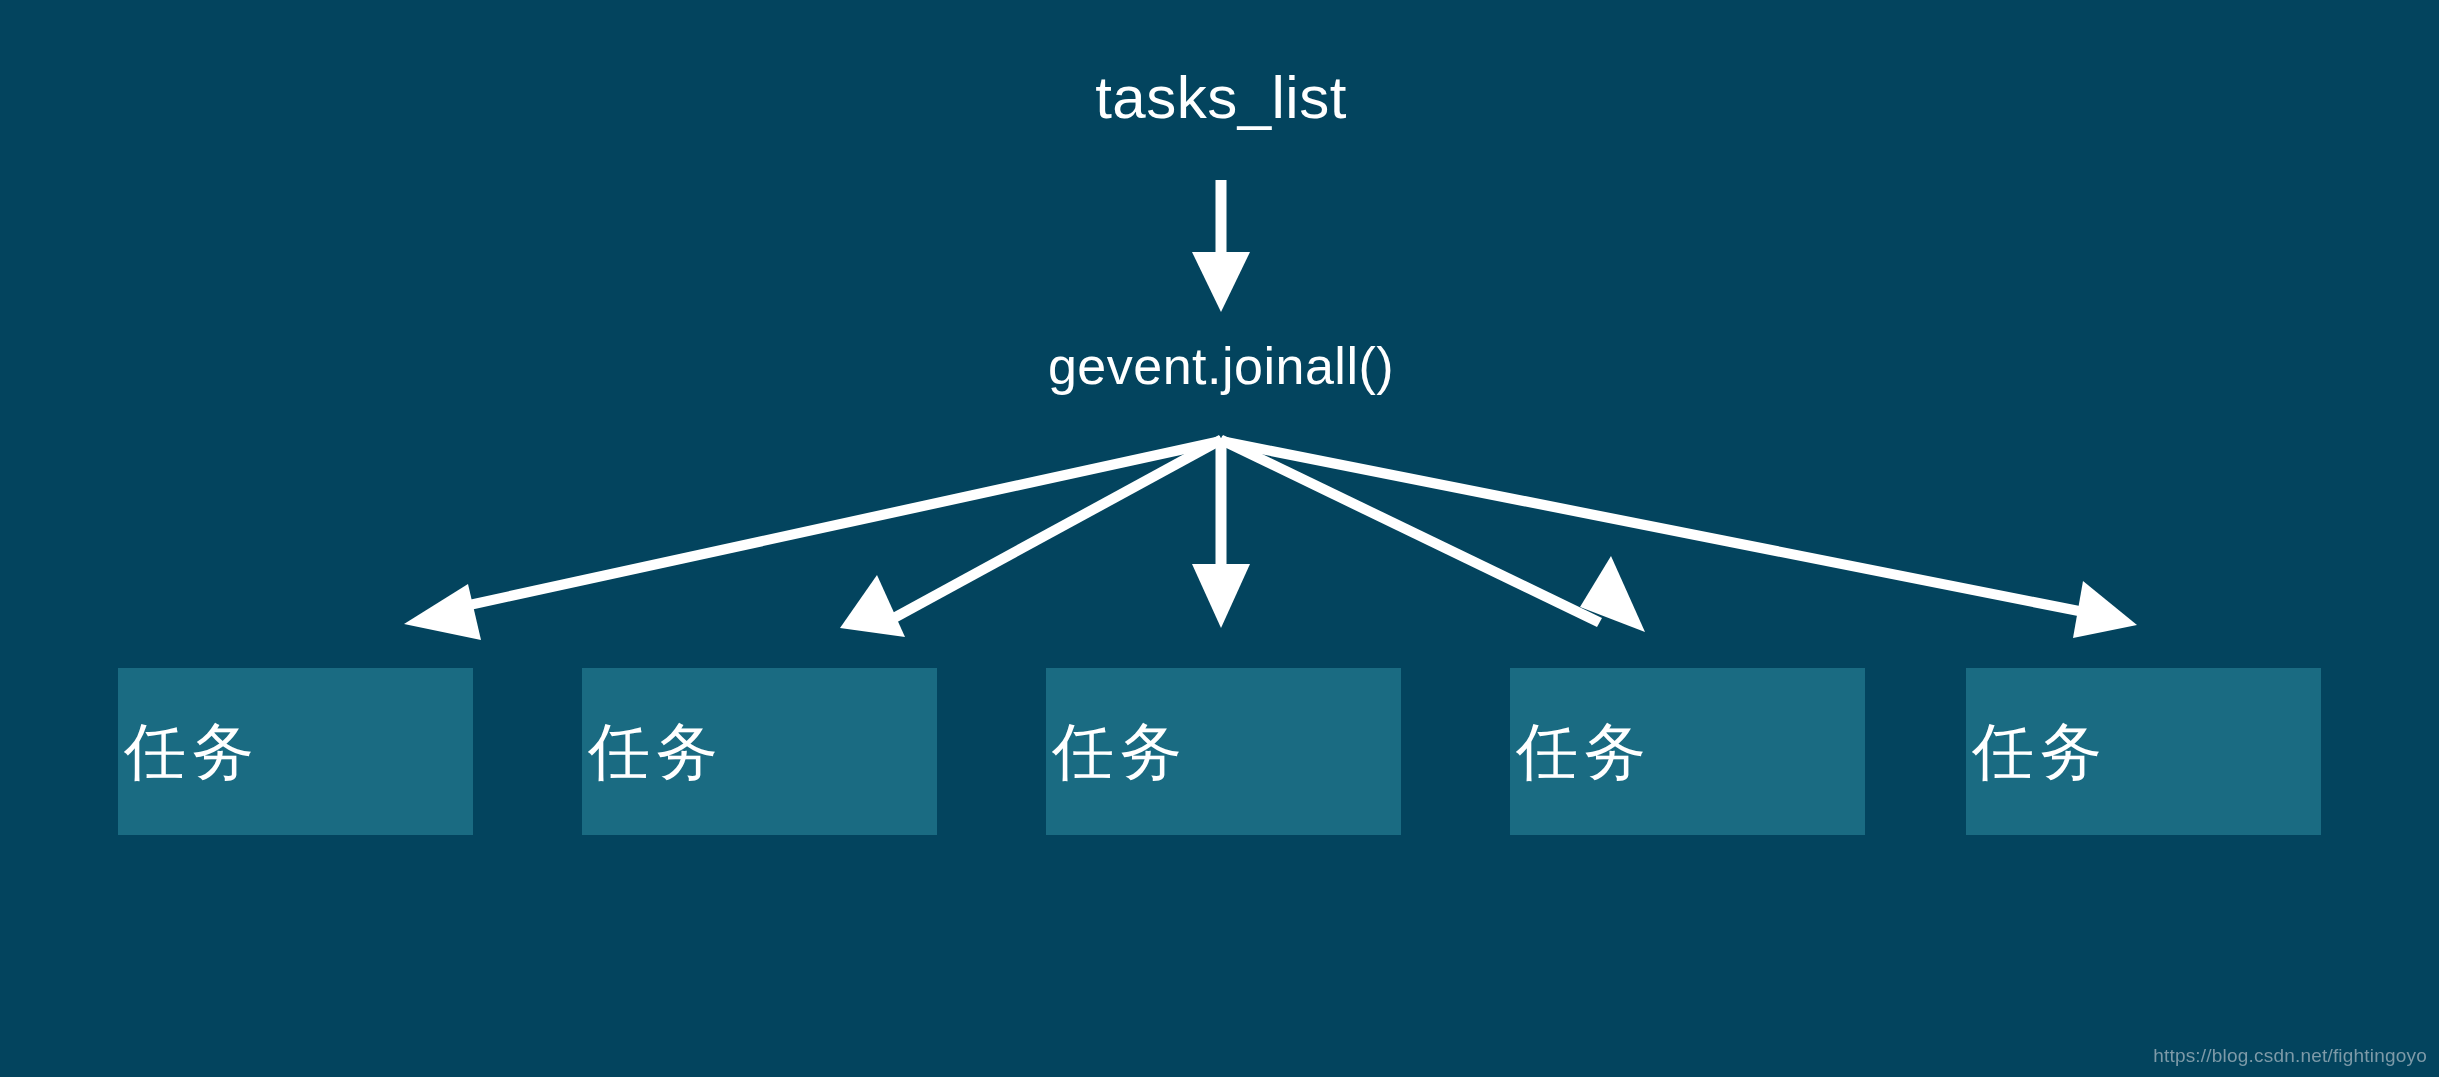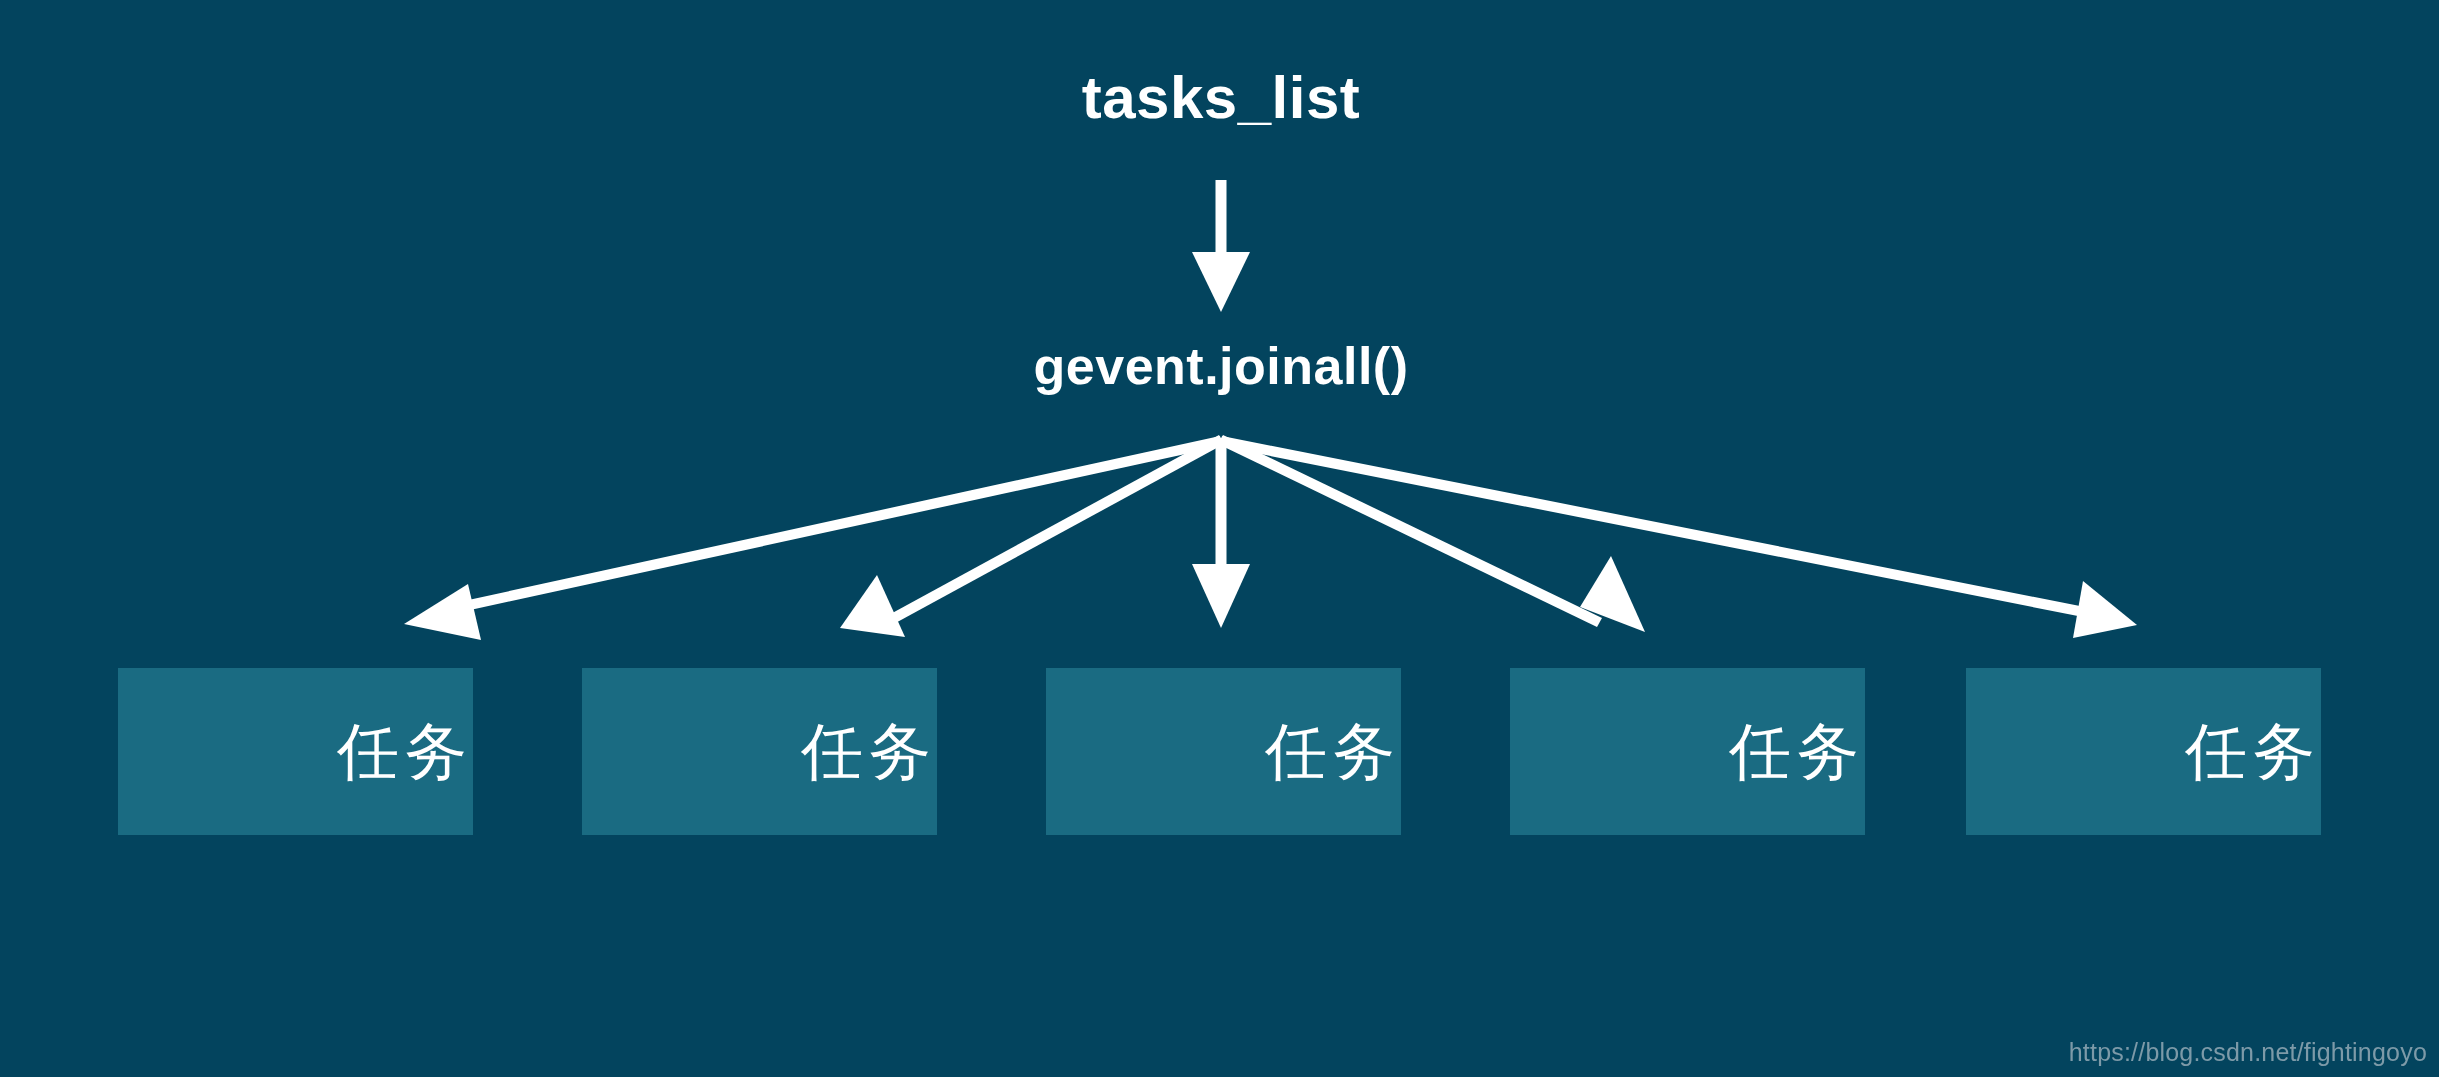--- a/index.html
+++ b/index.html
@@ -38,51 +38,50 @@
     right: 0;
     top: 68px;
     margin-left: 1221px;
     transform: translateX(-50%);
     width: auto;
     font-size: 60px;
   }
   .centered {
     position: absolute;
     transform: translateX(-50%);
-    font-weight: bold;
   }
   #label-joinall {
     top: 340px;
     left: 1221px;
     font-size: 52px;
   }
   .task-box {
     position: absolute;
     top: 668px;
     width: 355px;
     height: 167px;
     background: #1a6b82;
     display: flex;
     align-items: center;
-    justify-content: flex-end;
+    justify-content: flex-start;
   }
   .task-box-label {
     color: #ffffff;
     font-size: 62px;
     line-height: 1;
     font-family: "DejaVu Sans", "Liberation Sans", sans-serif;
     letter-spacing: 6px;
     text-indent: 6px;
   }
   #watermark {
     position: absolute;
     right: 12px;
     bottom: 10px;
     color: #7d9aa8;
-    font-size: 25px;
+    font-size: 19px;
     letter-spacing: 0.2px;
     font-family: "Liberation Sans", "DejaVu Sans", sans-serif;
     margin-left: 12px;
   }
 </style>
 </head>
 <body>
 
 <div id="stage">
 

